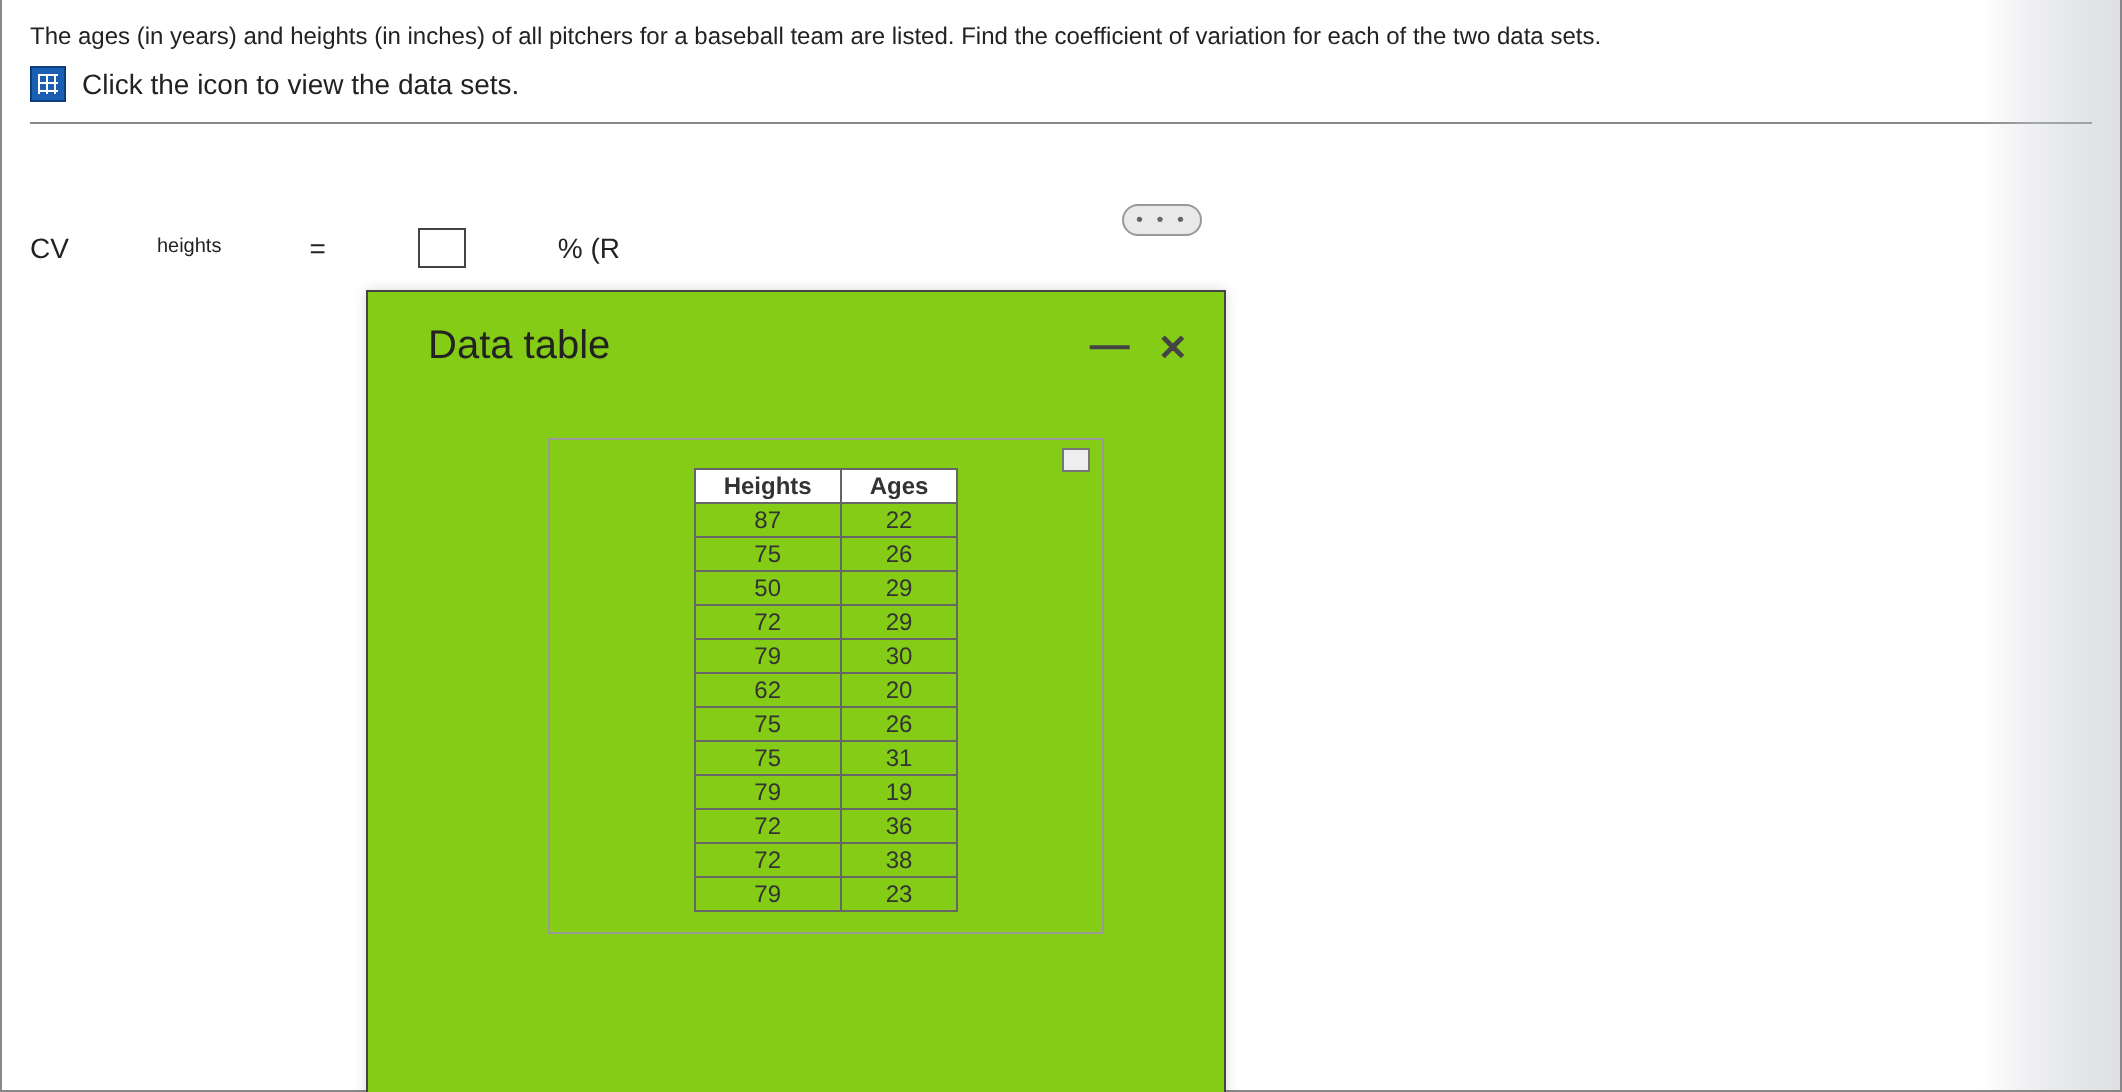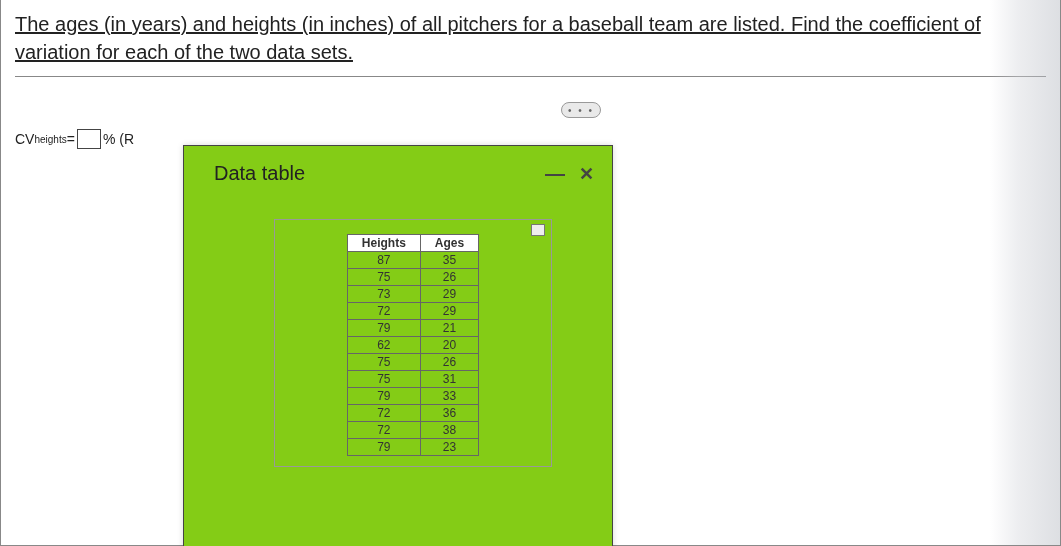--- a/index.html
+++ b/index.html
@@ -13,25 +13,24 @@
     }
     .page {
       background: #fff;
       border: 1px solid #888;
       border-top: none;
       padding: 10px 14px 0 14px;
       height: 100%;
       position: relative;
     }
     .question-text {
-      font-size: 20px;
+      font-size: 12px;
       color: #222;
       line-height: 1.4;
       margin-bottom: 6px;
-      text-decoration: underline;
     }
     .icon-line {
       display: flex;
       align-items: center;
       gap: 8px;
       margin-bottom: 8px;
     }
     .data-icon {
       width: 18px;
       height: 18px;
@@ -78,20 +77,21 @@
       align-items: flex-start;
       padding-top: 34px;
       gap: 12px;
     }
     .cv-expr {
       font-size: 14px;
       color: #222;
       display: flex;
       align-items: center;
       white-space: nowrap;
+      gap: 44px;
     }
     .cv-expr sub { font-size: 10px; }
     .input-box {
       display: inline-block;
       width: 24px;
       height: 20px;
       border: 1px solid #444;
       background: #fff;
       margin: 0 2px;
     }
@@ -184,20 +184,24 @@
 <body>
 
 <div class="top-bar-edge"></div>
 
 <div class="page">
 
   <div class="question-text">
     <span>The ages (in years) and heights (in inches) of all pitchers for a baseball team are listed. Find the coefficient of variation for each of the two data sets.</span><br>
   </div>
 
+  <div class="icon-line">
+    <span class="data-icon"></span>
+    <span>Click the icon to view the data sets.</span>
+  </div>
 
   <hr class="divider">
 
   <div class="ellipsis-tab">
     <span>• • •</span>
   </div>
 
   <div class="answer-area">
     <div class="cv-expr">
       <span>CV</span>
@@ -221,53 +225,53 @@
       <table class="data">
         <thead>
           <tr>
             <th>Heights</th>
             <th>Ages</th>
           </tr>
         </thead>
         <tbody>
           <tr>
               <td>87</td>
-              <td>35</td>
+              <td>22</td>
             </tr>
           <tr>
               <td>75</td>
               <td>26</td>
             </tr>
           <tr>
-              <td>73</td>
+              <td>50</td>
               <td>29</td>
             </tr>
           <tr>
               <td>72</td>
               <td>29</td>
             </tr>
           <tr>
               <td>79</td>
-              <td>21</td>
+              <td>30</td>
             </tr>
           <tr>
               <td>62</td>
               <td>20</td>
             </tr>
           <tr>
               <td>75</td>
               <td>26</td>
             </tr>
           <tr>
               <td>75</td>
               <td>31</td>
             </tr>
           <tr>
               <td>79</td>
-              <td>33</td>
+              <td>19</td>
             </tr>
           <tr>
               <td>72</td>
               <td>36</td>
             </tr>
           <tr>
               <td>72</td>
               <td>38</td>
             </tr>
           <tr>

